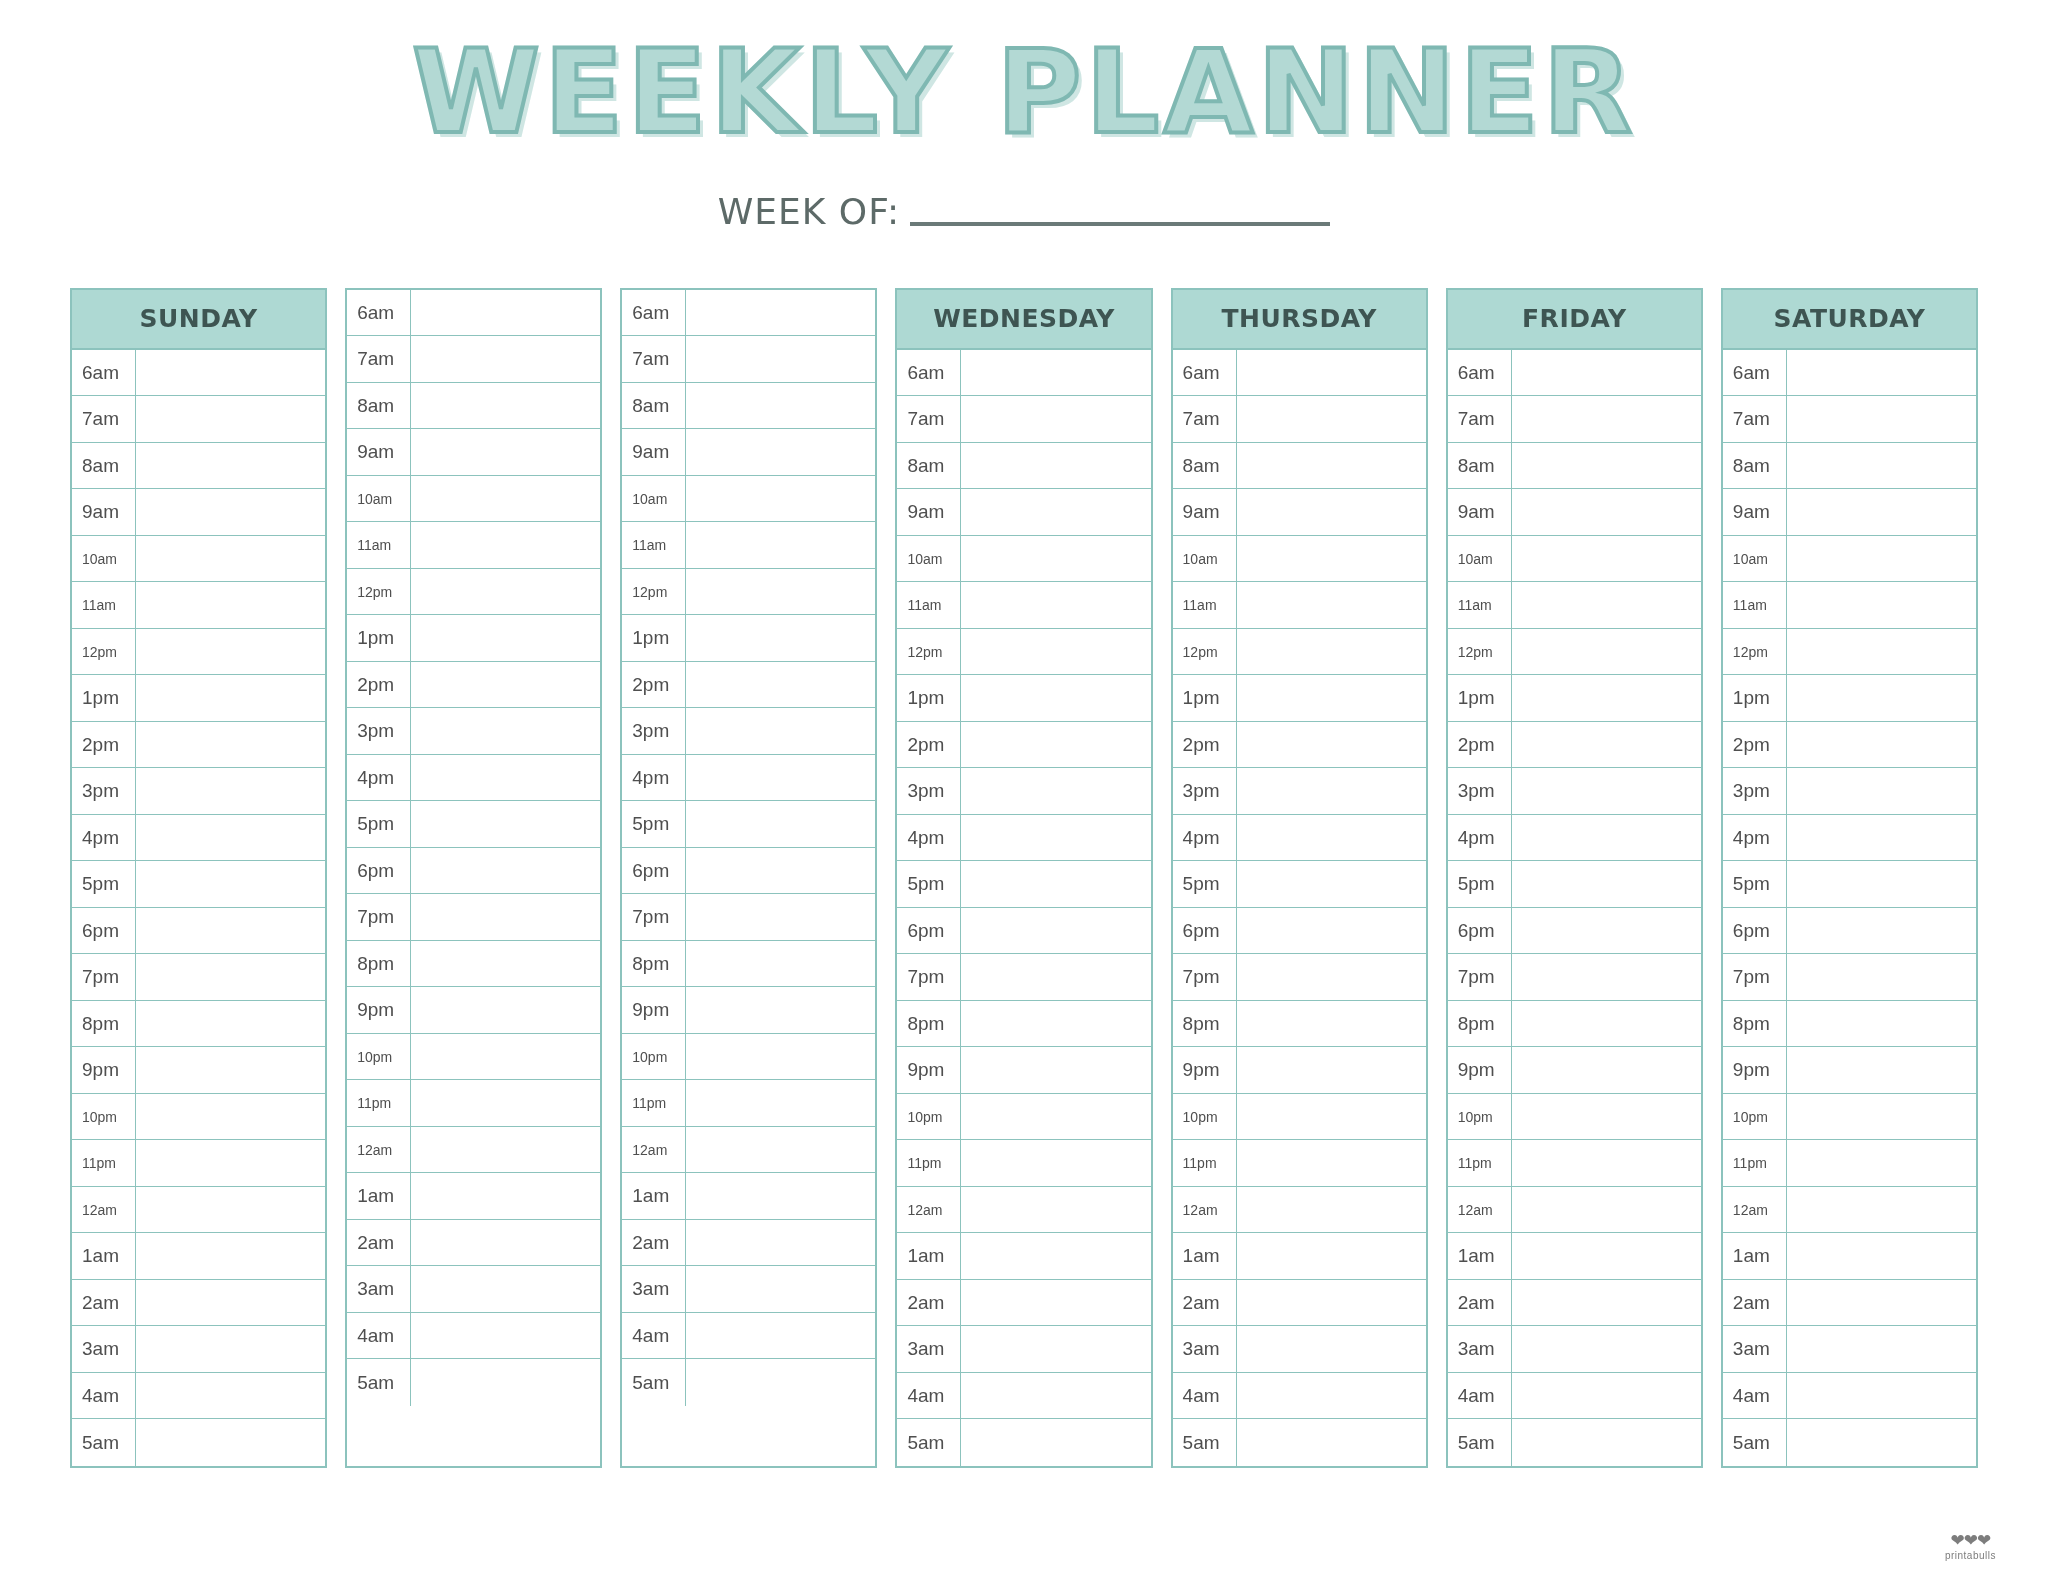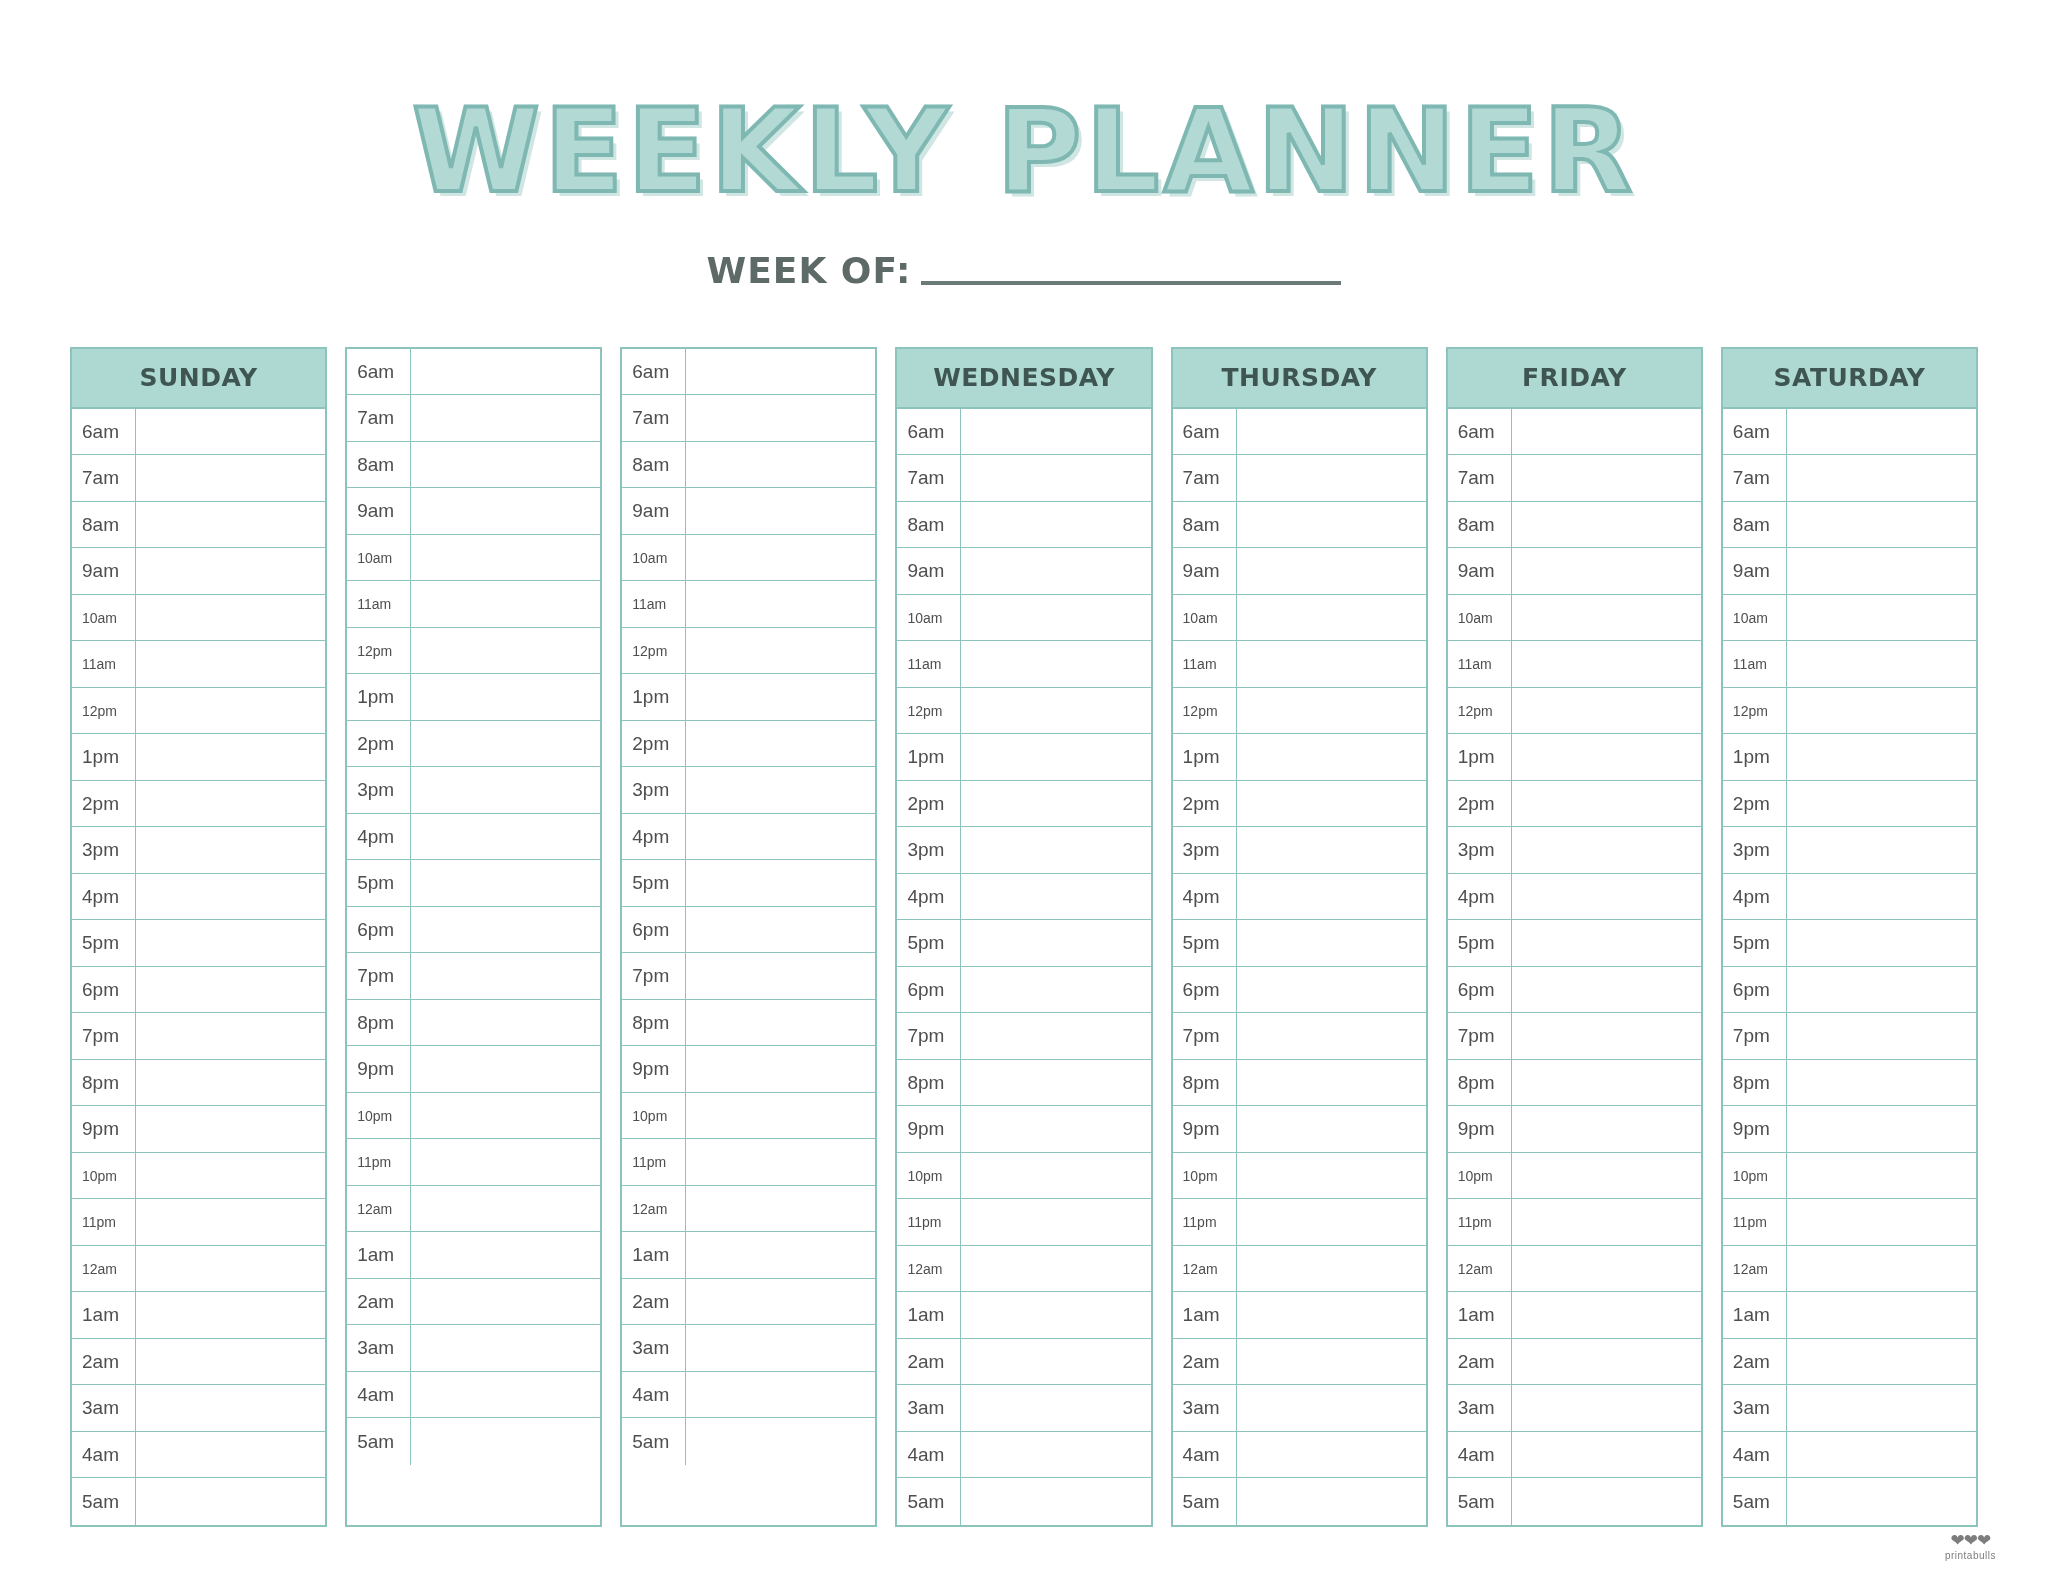--- a/index.html
+++ b/index.html
@@ -13,21 +13,21 @@
     font-family: "Liberation Sans", sans-serif;
     color: #4a4a4a;
     position: relative;
     overflow: hidden;
   }
 
   
   .title-wrap {
     width: 100%;
     text-align: center;
-    padding-top: 90px;
+    padding-top: 31px;
     box-sizing: border-box;
   }
   .planner-title {
     font-family: "DejaVu Sans", sans-serif;
     font-weight: 700;
     font-size: 116px;
     letter-spacing: 4px;
     color: #b3d9d4;
     -webkit-text-stroke: 4px #7fb8b2;
     text-stroke: 4px #7fb8b2;
@@ -39,21 +39,21 @@
 
   
   .weekof-row {
     width: 100%;
     text-align: center;
     margin-top: 38px;
     height: 50px;
   }
   .weekof-label {
     font-family: "DejaVu Sans", sans-serif;
-    font-weight: 700;
+    font-weight: 400;
     font-size: 36px;
     color: #5d6a68;
     letter-spacing: 1px;
     vertical-align: middle;
   }
   .weekof-line {
     display: inline-block;
     width: 420px;
     border-bottom: 4px solid #6b7a78;
     height: 26px;

